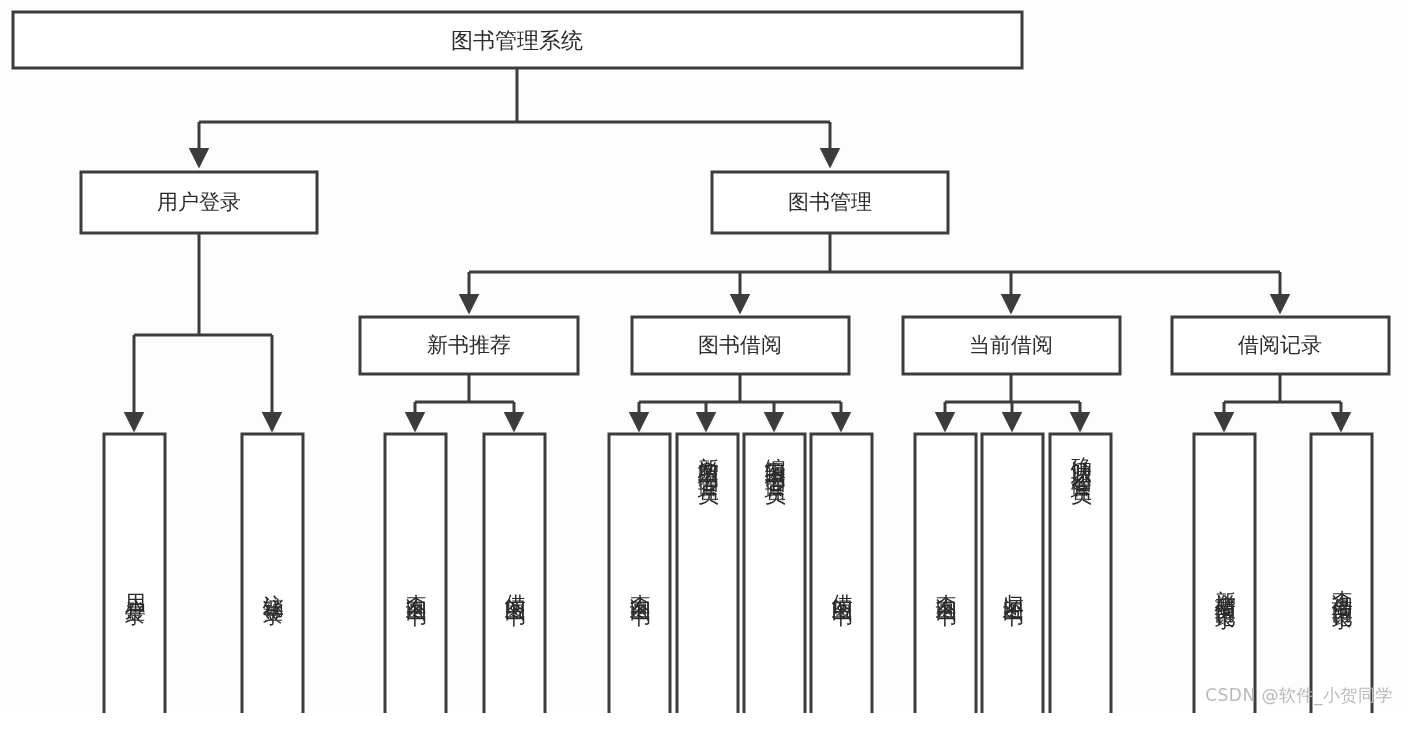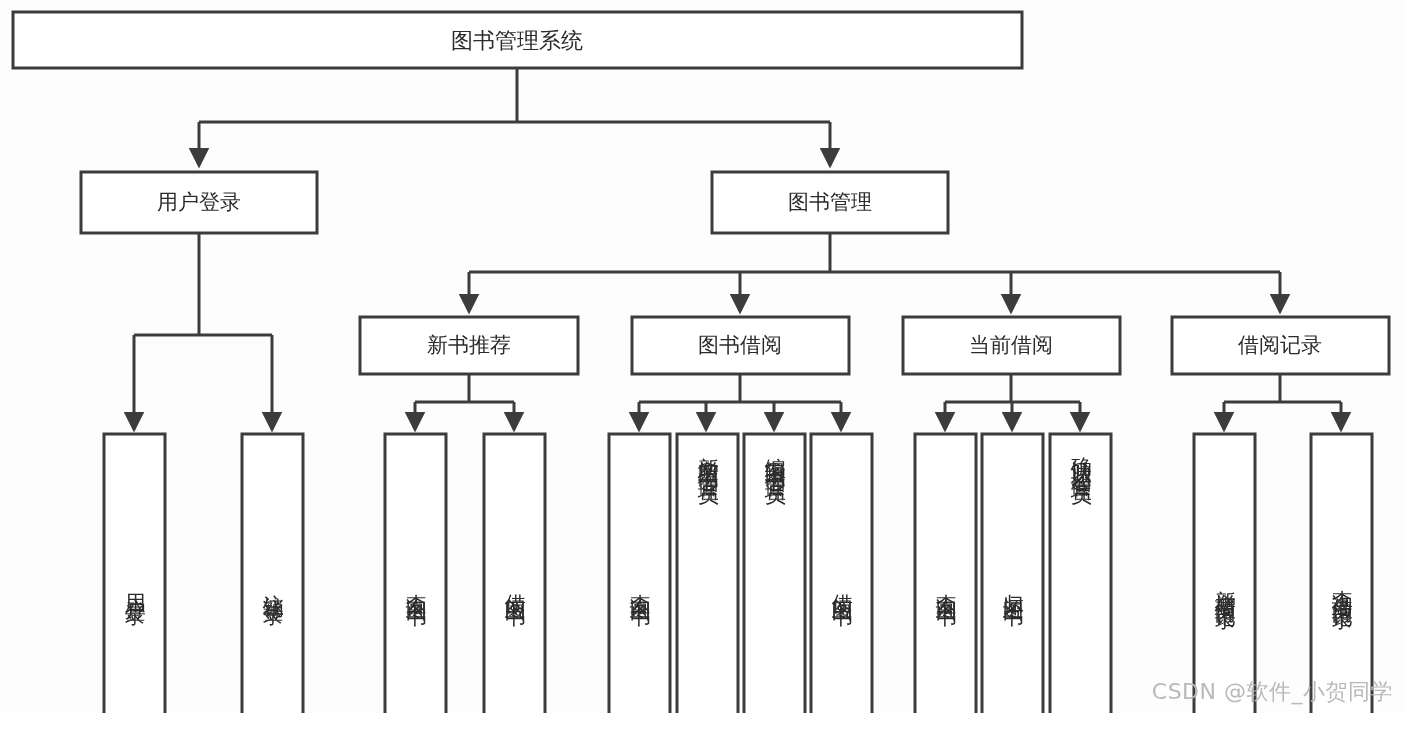--- a/index.html
+++ b/index.html
@@ -66,21 +66,21 @@
     letter-spacing: 4px;
     color: #2b2b2b;
     white-space: nowrap;
     text-align: center;
   }
   .watermark {
     position: absolute;
     right: 12px;
     bottom: 6px;
     font-family: "DejaVu Sans", "Liberation Sans", sans-serif;
-    font-size: 22px;
+    font-size: 17px;
     color: #b9b9b9;
     white-space: nowrap;
     letter-spacing: 0.5px;
   }
 </style>
 </head>
 <body>
 
 <div id="diagram-root">
 

